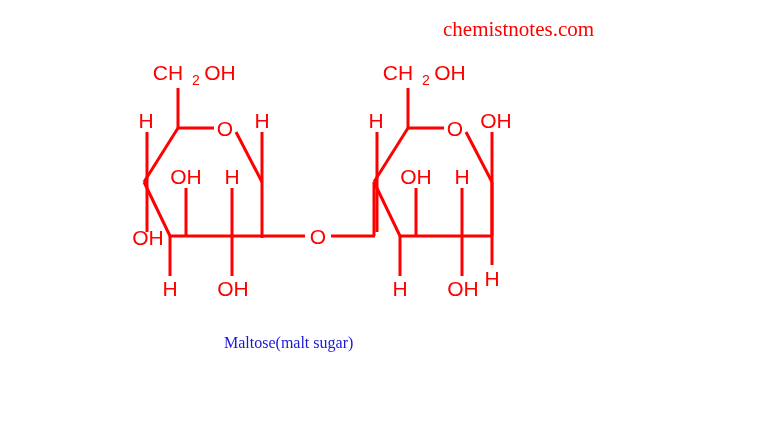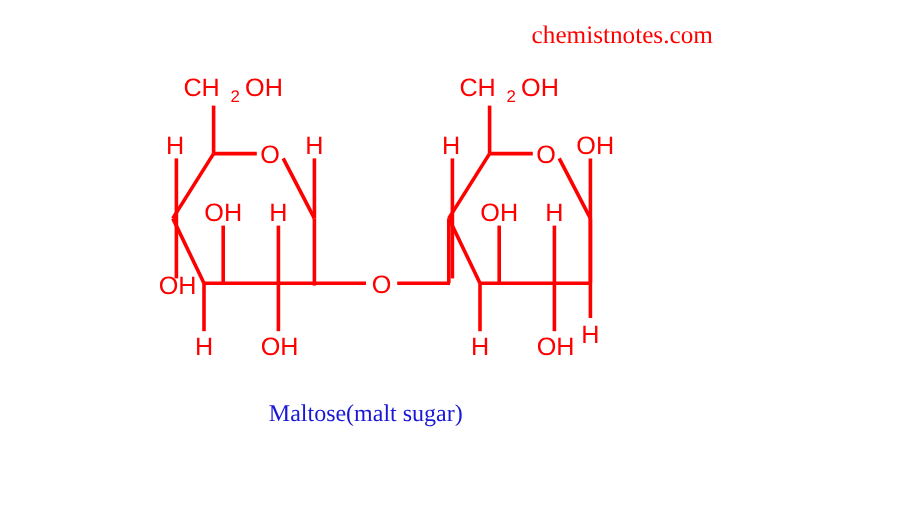--- a/index.html
+++ b/index.html
@@ -29,21 +29,21 @@
     font-size: 21px;
     color: #ff0000;
     white-space: nowrap;
     letter-spacing: 0px;
   }
   .caption {
     position: absolute;
     left: 224px;
     top: 334px;
     font-family: "Liberation Serif", serif;
-    font-size: 20px;
+    font-size: 16px;
     color: #1a18d6;
     white-space: nowrap;
   }
   svg#structure {
     position: absolute;
     left: 0;
     top: 0;
     width: 768px;
     height: 433px;
   }

